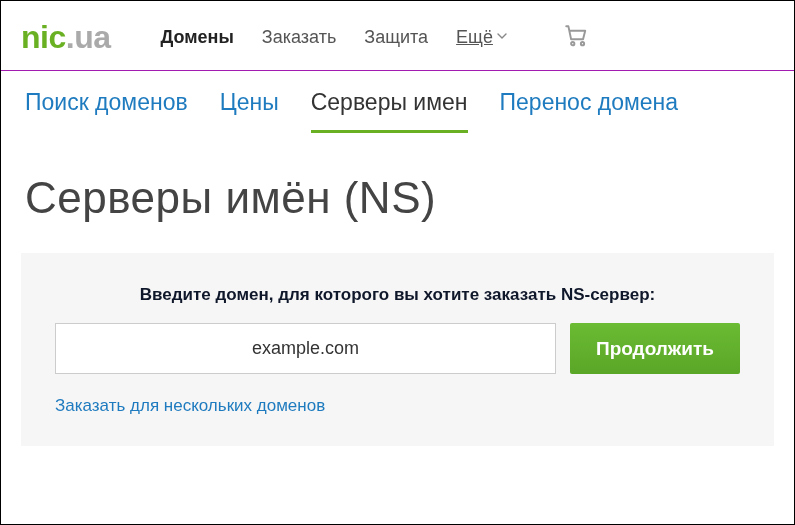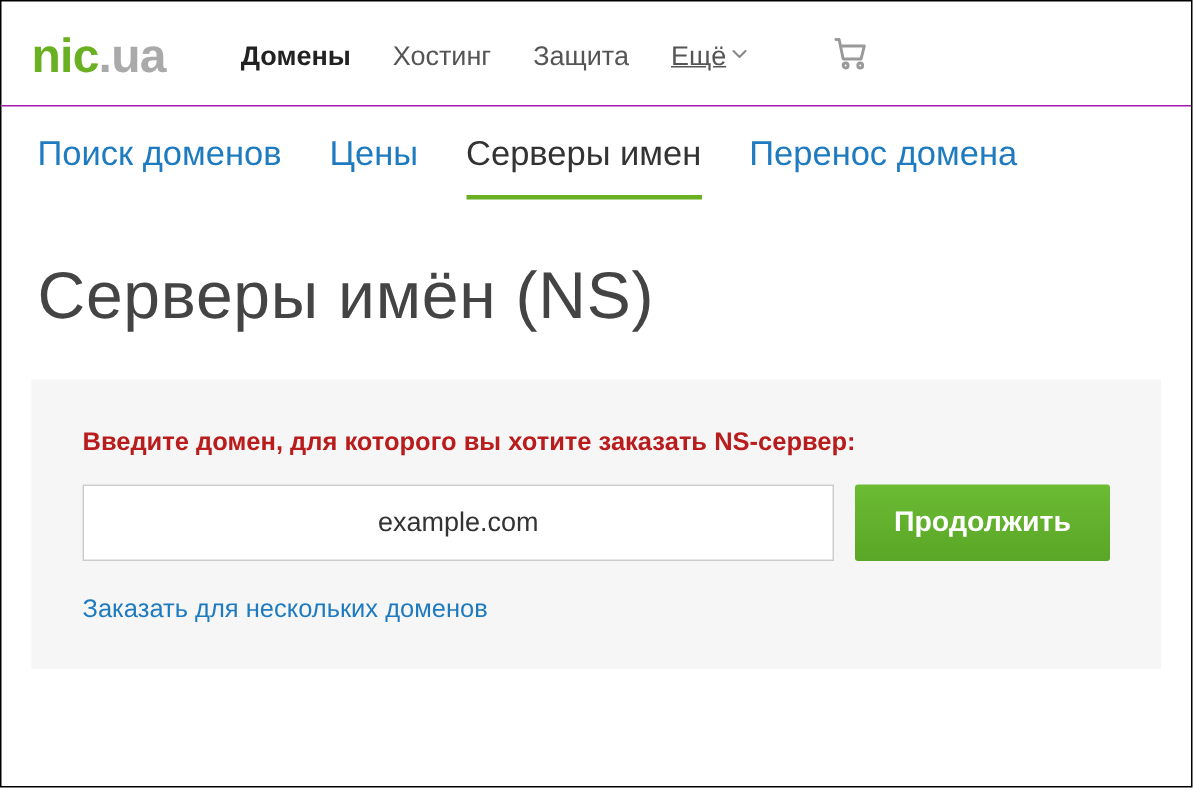--- a/index.html
+++ b/index.html
@@ -73,22 +73,23 @@
       letter-spacing: 0.5px;
     }
     .form-card {
       background: #f6f6f6;
       margin: 10px 20px 20px 20px;
       padding: 32px 34px 30px 34px;
     }
     .form-label {
       font-size: 17px;
       font-weight: 600;
-      color: #b91c1c;
+      color: #0f172a;
       margin-bottom: 18px;
+      text-align: center;
     }
     .form-row {
       display: flex;
       gap: 14px;
       margin-bottom: 22px;
     }
     .domain-input {
       flex: 1;
       font-size: 18px;
       padding: 14px 14px;
@@ -119,21 +120,21 @@
 <body>
 
 <div class="header">
   <div class="logo">
     <span class="nic">nic</span>
       <span class="dot">.</span>
       <span class="ua">ua</span>
   </div>
   <div class="nav">
     <span class="nav-item active">Домены</span>
-    <span class="nav-item">Хостинг</span>
+    <span class="nav-item">Заказать</span>
     <span class="nav-item">Защита</span>
     <span class="nav-item nav-more">
       <span>Ещё</span>
       <span class="chevron-down">
         <svg viewBox="0 0 10 6" width="10" height="6">
             <path d="M1 1 L5 5 L9 1" stroke="#888" stroke-width="1.4" fill="none" stroke-linecap="round" stroke-linejoin="round"></path>
           </svg>
       </span>
     </span>
     <span class="cart">

